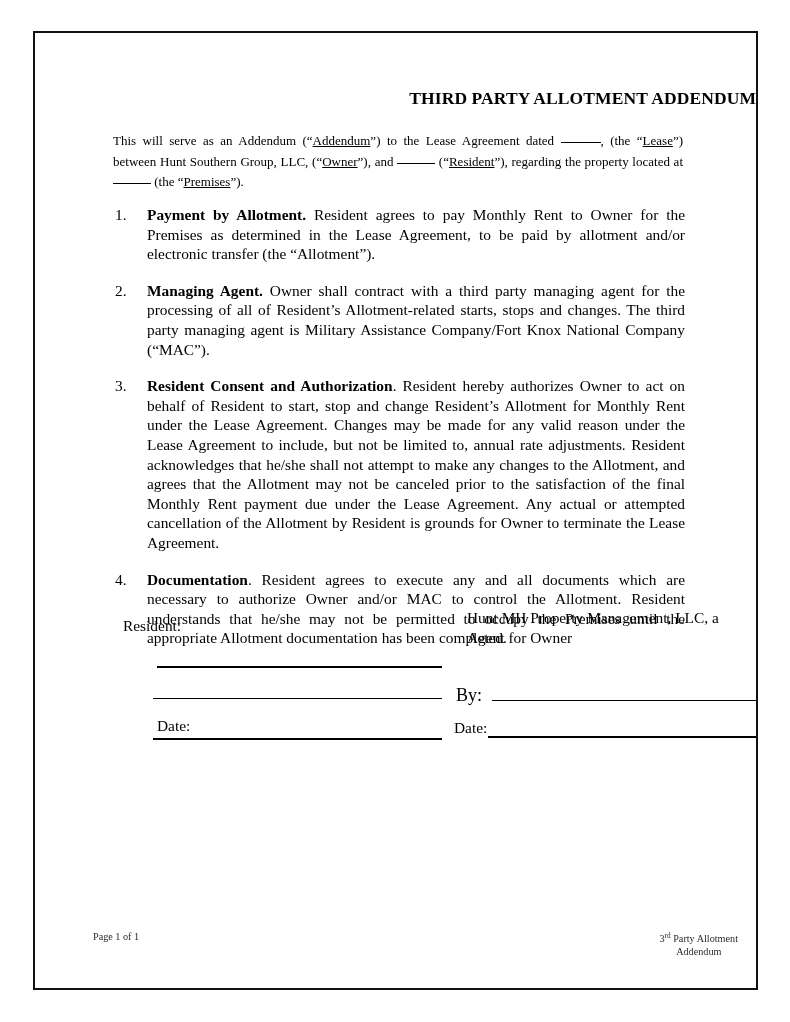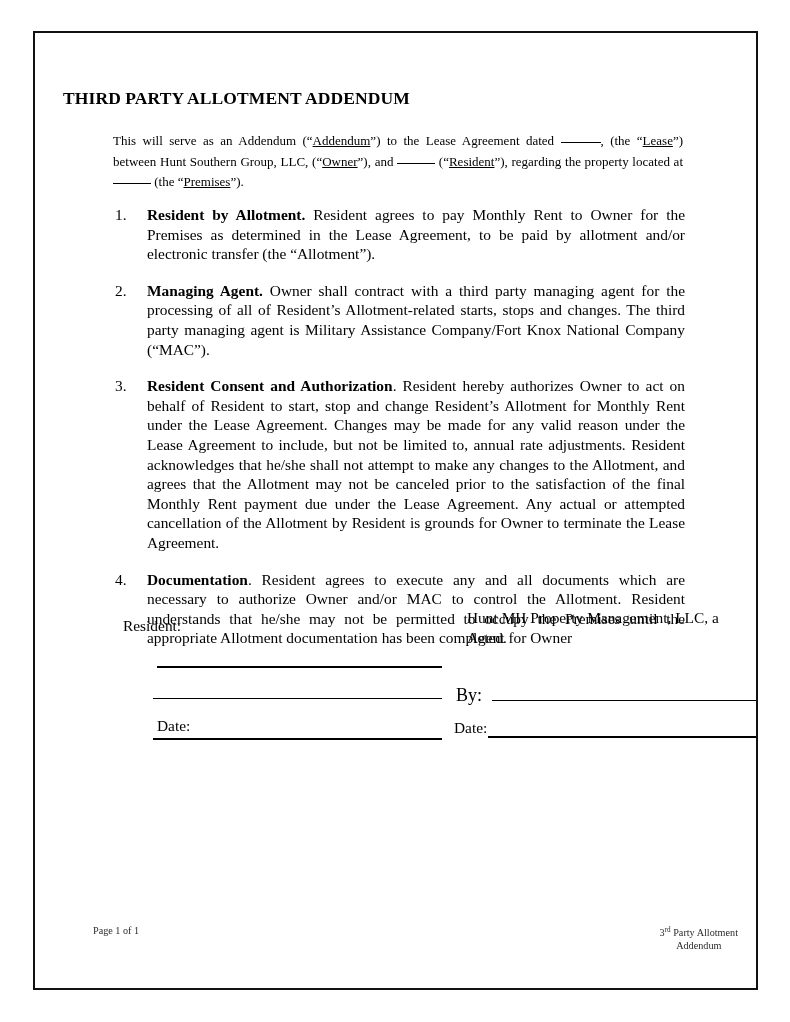--- a/index.html
+++ b/index.html
@@ -36,21 +36,21 @@
     right: 0;
     bottom: 0;
   }
 
   
   #doc-title {
     position: absolute;
     left: 0;
     right: 0;
     top: 56px;
-    text-align: left;
+    text-align: right;
     font-size: 17.5px;
     font-weight: bold;
     letter-spacing: 0.1px;
     line-height: 1.1;
     padding-left: 28px;
   }
 
   
   #intro-paragraph {
     position: absolute;
@@ -195,21 +195,21 @@
     left: 453px;
     top: 128px;
     width: 268px;
   }
 
   
   #page-footer {
     position: absolute;
     left: 0;
     right: 0;
-    bottom: 24px;
+    bottom: 18px;
     height: 40px;
     font-size: 10.2px;
     line-height: 13px;
     color: #2a2a2a;
   }
   #footer-left {
     position: absolute;
     left: 58px;
     top: 0;
   }
@@ -237,21 +237,21 @@
 
     <div id="doc-title">THIRD PARTY ALLOTMENT ADDENDUM</div>
 
     <div id="intro-paragraph">
       <span>This will serve as an Addendum (“</span><span class="u">Addendum</span><span>”) to the Lease Agreement dated </span><span class="blank"></span><span>, (the “</span><span class="u">Lease</span><span>”) between Hunt Southern Group, LLC, (“</span><span class="u">Owner</span><span>”), and </span><span class="blank-sm"></span><span> (“</span><span class="u">Resident</span><span>”), regarding the property located at </span><span class="blank-sm"></span><span> (the “</span><span class="u">Premises</span><span>”).</span>
     </div>
 
     <div id="clauses">
 
       <div class="clause">
-        <span class="clause-num">1.</span><span class="clause-title">Resident by Allotment.</span><span>  Resident agrees to pay Monthly Rent to Owner for the Premises as determined in the Lease Agreement, to be paid by allotment and/or electronic transfer (the “Allotment”).</span>
+        <span class="clause-num">1.</span><span class="clause-title">Payment by Allotment.</span><span>  Resident agrees to pay Monthly Rent to Owner for the Premises as determined in the Lease Agreement, to be paid by allotment and/or electronic transfer (the “Allotment”).</span>
       </div>
 
       <div class="clause">
         <span class="clause-num">2.</span><span class="clause-title">Managing Agent.</span><span>  Owner shall contract with a third party managing agent for the processing of all of Resident’s Allotment-related starts, stops and changes.  The third party managing agent is Military Assistance Company/Fort Knox National Company (“MAC”).</span>
       </div>
 
       <div class="clause">
         <span class="clause-num">3.</span><span class="clause-title">Resident Consent and Authorization</span><span>.  Resident hereby authorizes Owner to act on behalf of Resident to start, stop and change Resident’s Allotment for Monthly Rent under the Lease Agreement.   Changes may be made for any valid reason under the Lease Agreement to include, but not be limited to, annual rate adjustments.  Resident acknowledges that he/she shall not attempt to make any changes to the Allotment, and agrees that the Allotment may not be canceled prior to the satisfaction of the final Monthly Rent payment due under the Lease Agreement.  Any actual or attempted cancellation of the Allotment by Resident is grounds for Owner to terminate the Lease Agreement.</span>
       </div>
 

